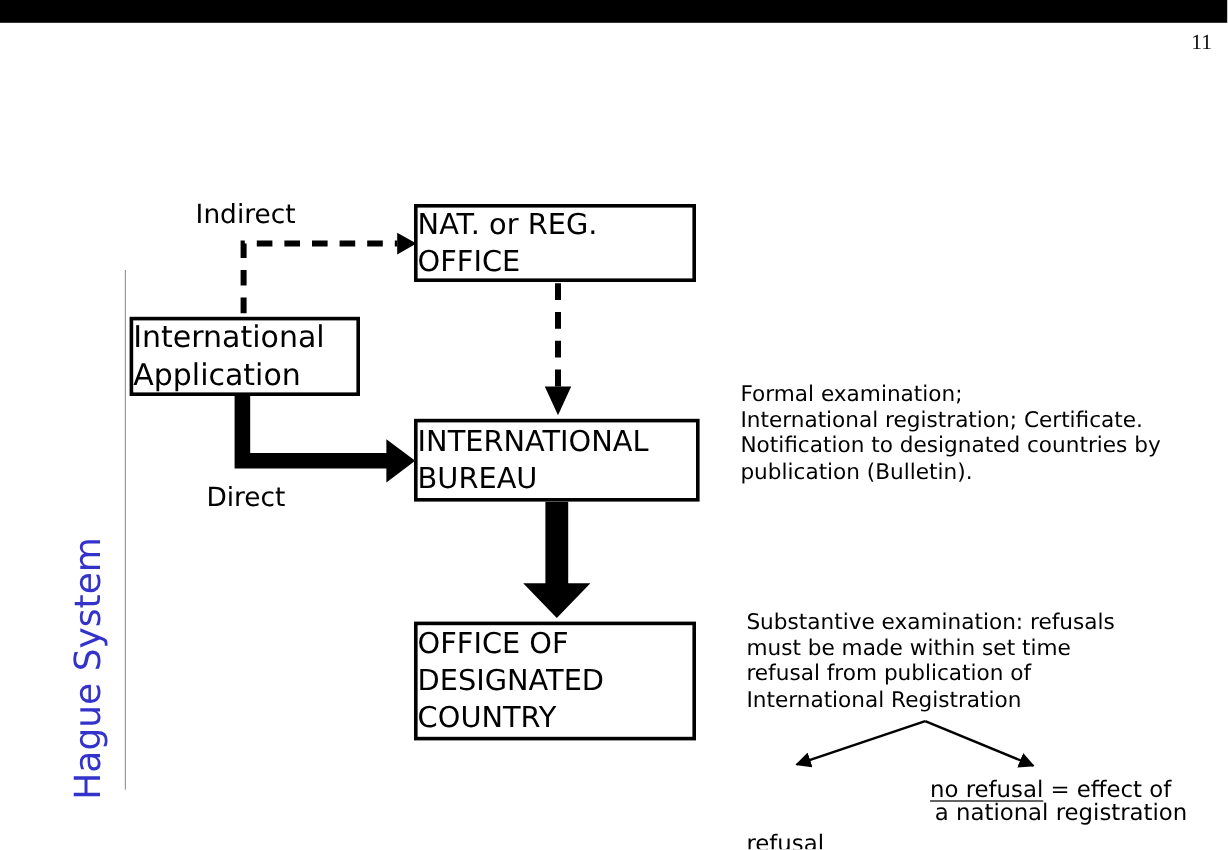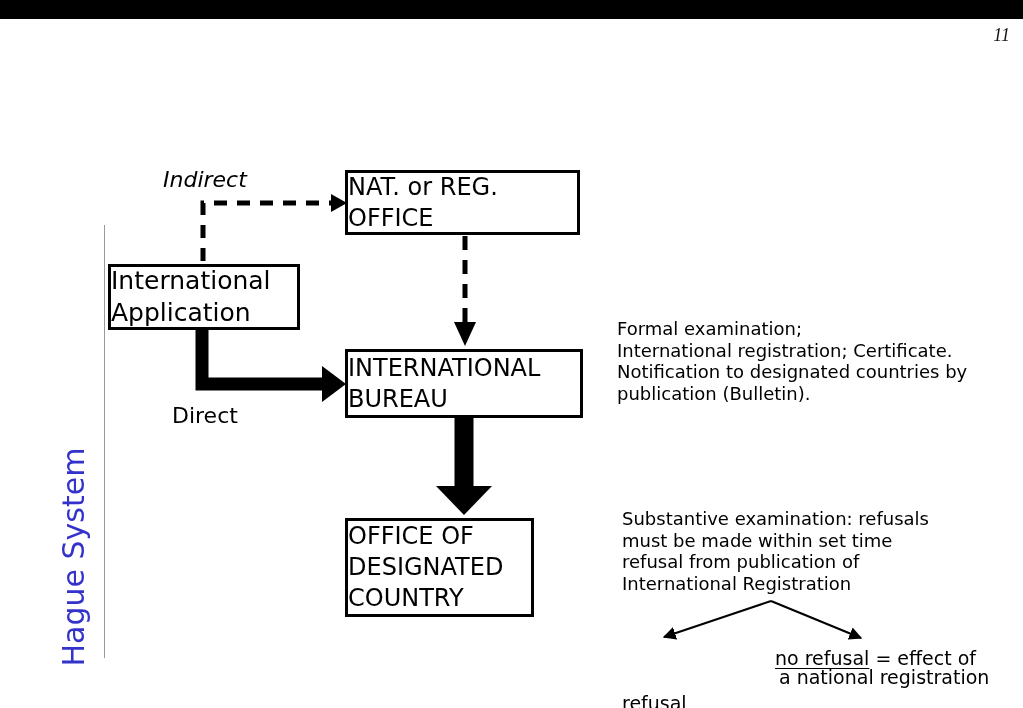--- a/index.html
+++ b/index.html
@@ -3,44 +3,44 @@
 <meta charset="utf-8">
 <style>
   html,body{margin:0;padding:0;background:#fff;}
   .slide{
     position:relative;width:1023px;height:708px;background:#ffffff;
     font-family:"DejaVu Sans","Liberation Sans",sans-serif;color:#000;overflow:hidden;
   }
   .topbar{position:absolute;left:0;top:0;width:1023px;height:19px;background:#000;}
   .slide-number{
     position:absolute;top:25px;right:13px;font-family:"Liberation Serif","DejaVu Serif",serif;
-    font-size:18px;color:#111;font-style:italic;
+    font-size:18px;color:#111;
   }
   .title{
     position:absolute;left:330px;top:68px;width:530px;margin:0;text-align:center;
     font-size:33px;font-weight:400;color:#3333cc;
     text-decoration:underline;text-decoration-thickness:2px;text-underline-offset:6px;
   }
   .side-line{position:absolute;left:104px;top:225px;width:1px;height:433px;background:#999;}
   .side-label{
     position:absolute;left:-41px;top:539px;width:230px;height:36px;line-height:36px;
     text-align:center;transform:rotate(-90deg);font-size:30px;color:#3333cc;white-space:nowrap;
   }
   .arrows{position:absolute;left:0;top:0;width:1023px;height:708px;pointer-events:none;}
   .box{
     position:absolute;background:#fff;border:3px solid #000;box-sizing:border-box;
     display:flex;flex-direction:column;justify-content:center;align-items:flex-start;
     text-align:center;font-size:24px;line-height:31px;
   }
   .box-natreg{left:345px;top:170px;width:235px;height:65px;}
   .box-intapp{left:108px;top:264px;width:192px;height:66px;font-size:25px;line-height:32px;}
   .box-bureau{left:345px;top:349px;width:238px;height:69px;}
-  .box-office{left:345px;top:518px;width:189px;height:99px;}
+  .box-office{left:345px;top:518px;width:235px;height:99px;}
   .flow-label{position:absolute;font-size:22px;color:#000;}
-  .lbl-indirect{left:163px;top:167px;font-style:italic;}
+  .lbl-indirect{left:163px;top:167px;}
   .lbl-direct{left:172px;top:403px;}
   .note{position:absolute;font-size:18px;line-height:21.5px;color:#000;}
   .note-bureau{left:617px;top:318px;}
   .note-office{left:622px;top:508px;}
   .note-refusal{left:622px;top:649px;font-size:19px;}
   .note-norefusal{left:775px;top:649px;font-size:19px;line-height:19px;}
   .u{text-decoration:underline;text-underline-offset:3px;margin-top:44px;}
   .note-norefusal .l2{padding-left:4px;}
 </style>
 </head>

